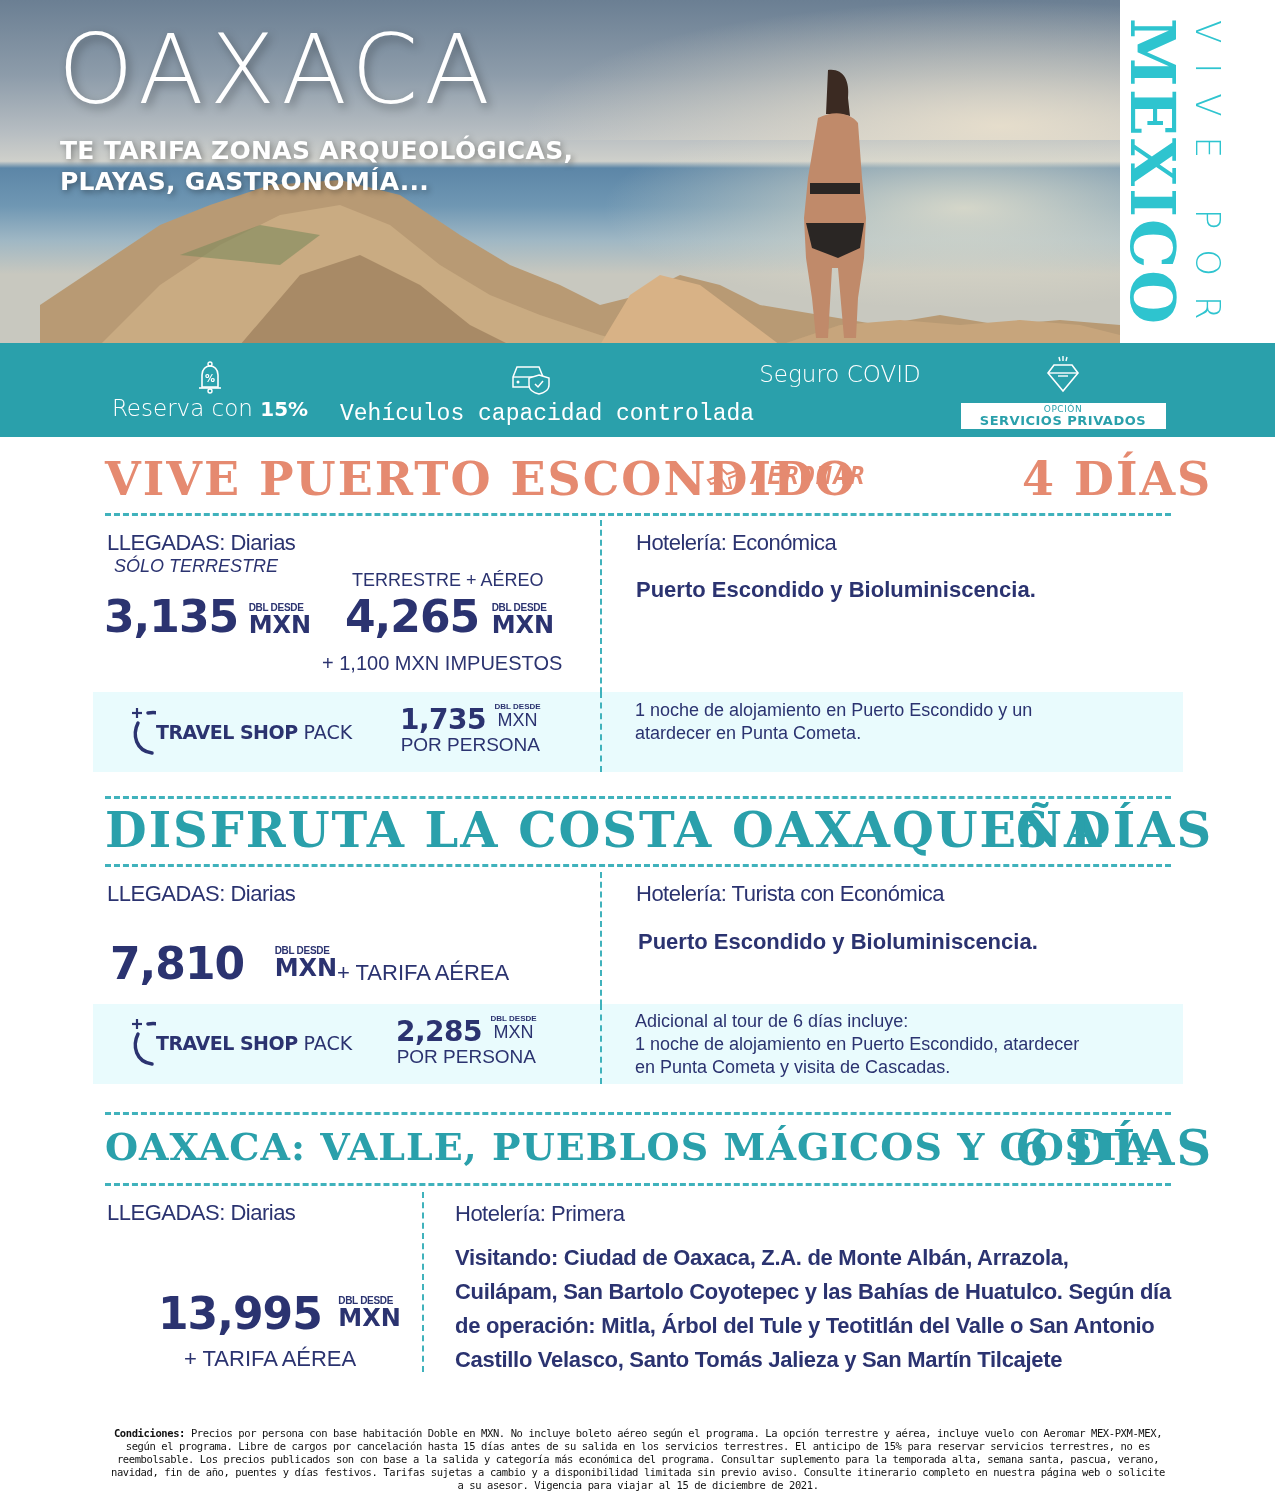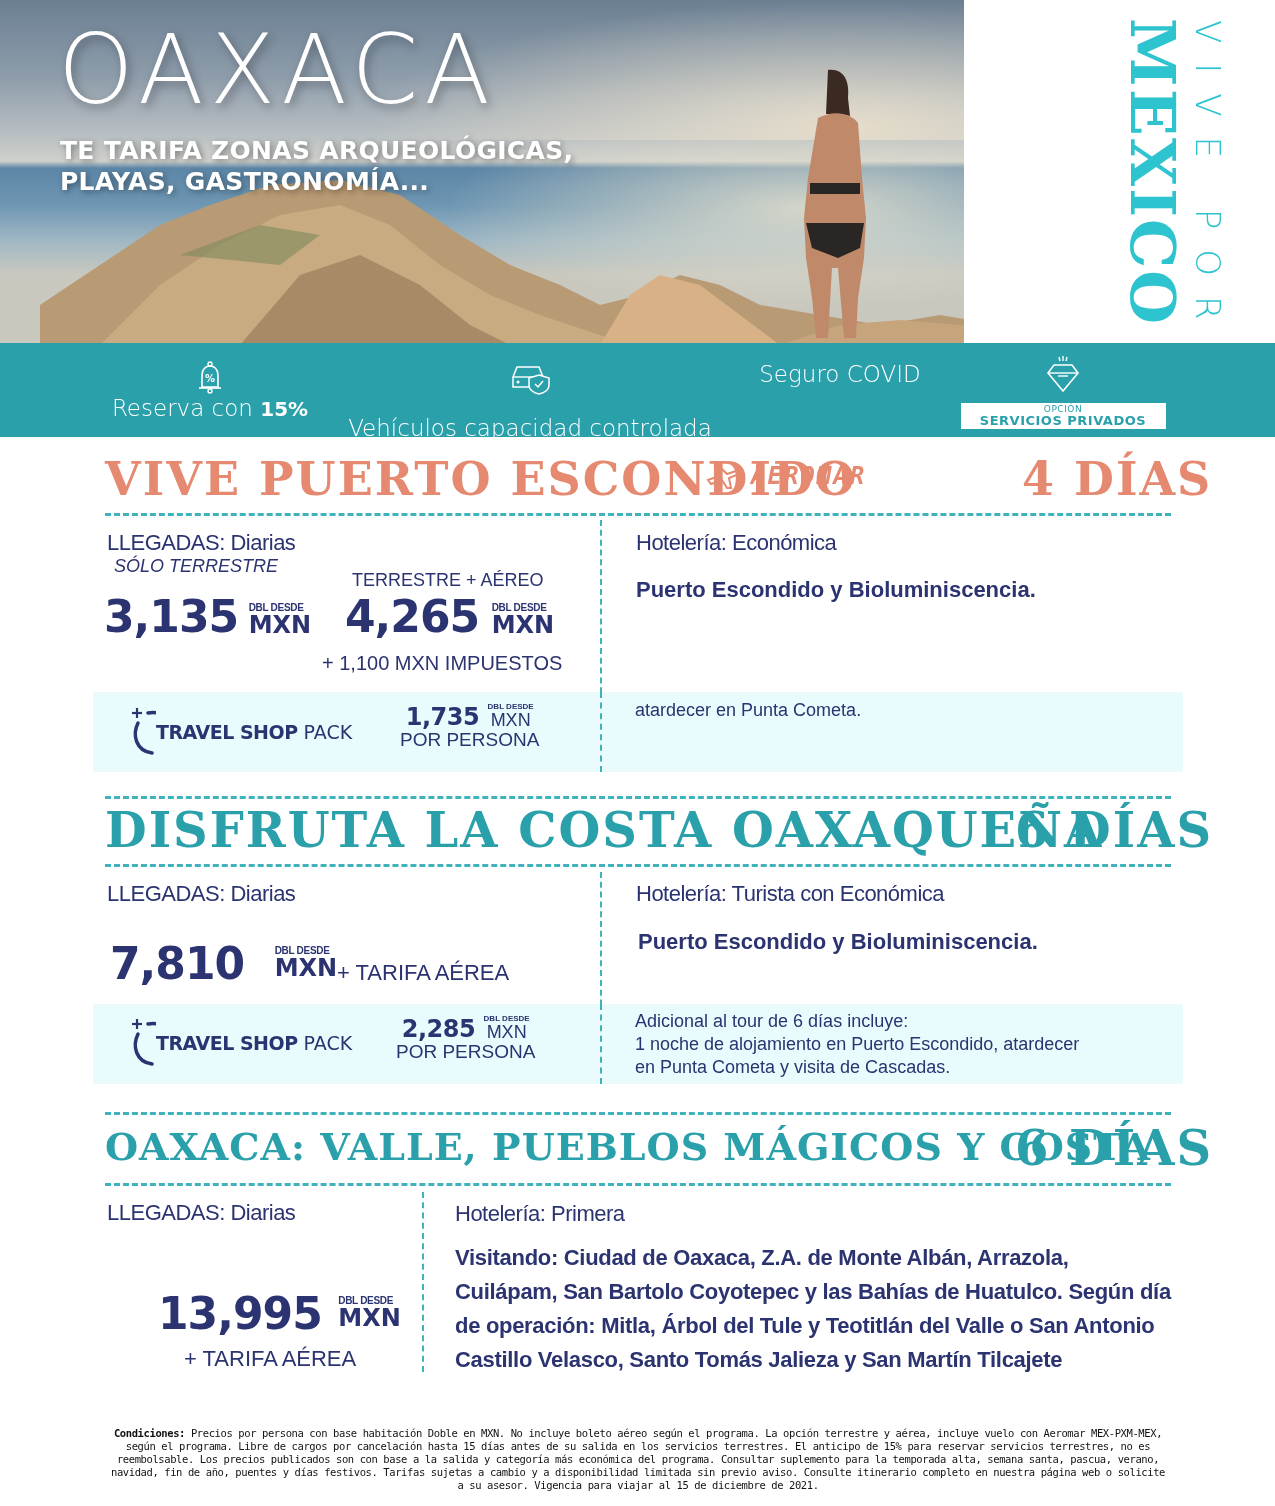--- a/index.html
+++ b/index.html
@@ -1,19 +1,19 @@
 <!DOCTYPE html>
 <html><head>
 <meta charset="utf-8">
 <style>
   * { box-sizing: border-box; margin: 0; padding: 0; }
   body { width: 1275px; height: 1506px; background: #ffffff; font-family: "Liberation Sans", sans-serif; color: #2b3370; position: relative; overflow: hidden; }
 
   
-  .hero { position: absolute; left: 0; top: 0; width: 964px; height: 343px; overflow: hidden;
+  .hero { position: absolute; left: 0; top: 0; width: 1120px; height: 343px; overflow: hidden;
     background: linear-gradient(180deg, #6b7f93 0%, #8d9caa 22%, #b5bcc1 38%, #cfd0cb 47%, #5c86a7 49%, #6f97b3 60%, #9fb7c4 70%, #c8c8bf 80%); }
   .hero .sky-warm { position: absolute; right: 0; top: 0; width: 600px; height: 140px; background: radial-gradient(ellipse at 80% 90%, rgba(235,225,205,0.9), rgba(235,225,205,0) 70%); }
   .hero .sea-glow { position: absolute; right: 0; top: 140px; width: 520px; height: 170px; background: radial-gradient(ellipse at 70% 40%, rgba(230,225,205,0.85), rgba(230,225,205,0) 70%); }
   .hero .rocks { position: absolute; left: 40px; top: 175px; width: 1080px; height: 170px; }
   .hero-title { position: absolute; left: 58px; top: 22px; font-family: "DejaVu Sans", sans-serif; font-size: 96px; font-weight: 300; letter-spacing: 6px; color: #ffffff; text-shadow: 3px 4px 10px rgba(0,0,0,0.35); line-height: 1; }
   .hero-subtitle { position: absolute; left: 60px; top: 135px; font-family: "DejaVu Sans", sans-serif; font-size: 25px; font-weight: bold; color: #ffffff; line-height: 31px; text-shadow: 2px 2px 6px rgba(0,0,0,0.4); letter-spacing: 0.3px; }
 
   .side-brand { position: absolute; left: 1120px; top: 0; width: 155px; height: 343px; background: #ffffff; }
   .side-brand .mexico { position: absolute; left: 2px; top: 18px; writing-mode: vertical-rl; font-family: "DejaVu Serif", serif; font-size: 62px; font-weight: bold; color: #2ec4cf; letter-spacing: 2px; line-height: 60px; }
   .side-brand .vivepor { position: absolute; left: 68px; top: 20px; writing-mode: vertical-rl; font-family: "DejaVu Sans", sans-serif; font-size: 34px; font-weight: 300; color: #2ec4cf; letter-spacing: 20px; line-height: 40px; }
@@ -46,21 +46,21 @@
   .unit .dbl { display: block; font-size: 10px; font-weight: bold; letter-spacing: -0.3px; }
   .unit .mxn { display: block; font-size: 24px; font-family: "DejaVu Sans", sans-serif; font-weight: bold; }
   .note { font-size: 20px; }
   .hotel { font-size: 22px; letter-spacing: -0.5px; }
   .visit { font-size: 22px; font-weight: bold; line-height: 31px; white-space: normal; }
   .pack-band { position: absolute; background: #e9fbfd; }
   .pack-logo { position: absolute; display: flex; align-items: center; }
   .pack-logo .name { font-family: "DejaVu Sans", sans-serif; font-size: 19px; color: #2b3370; }
   .pack-logo .name b { font-weight: bold; letter-spacing: -0.5px; }
   .pack-price { position: absolute; text-align: center; }
-  .pack-price .num { font-family: "DejaVu Sans", sans-serif; font-weight: bold; font-size: 24px; letter-spacing: -0.5px; }
+  .pack-price .num { font-family: "DejaVu Sans", sans-serif; font-weight: bold; font-size: 28px; letter-spacing: -0.5px; }
   .pack-price .u { display: inline-block; vertical-align: top; line-height: 1; text-align: center; }
   .pack-price .u .dbl { display: block; font-size: 8px; font-weight: bold; }
   .pack-price .u .mxn { display: block; font-size: 18px; }
   .pack-price .per { display: block; font-size: 19px; margin-top: -2px; }
   .pack-desc { font-size: 18px; line-height: 23px; white-space: normal; }
 
   .conditions { position: absolute; left: 108px; top: 1427px; width: 1060px; font-size: 10.5px; line-height: 13px; color: #111; text-align: center; font-family: "DejaVu Sans Mono", monospace; letter-spacing: -0.4px; }
   .conditions b { font-weight: bold; }
 </style>
 </head>
@@ -109,21 +109,21 @@
   </div>
 
   <div class="feature" style="left:340px; top:18px; width:380px;">
     <svg width="46" height="34" viewBox="0 0 46 34">
       <path d="M6 16 L10 6 L32 6 L36 16 L36 26 L6 26 Z" fill="none" stroke="#fff" stroke-width="1.5"></path>
       <line x1="6" y1="16" x2="36" y2="16" stroke="#fff" stroke-width="1.4"></line>
       <circle cx="11" cy="21" r="1.5" fill="#fff"></circle>
       <path d="M32 14 L42 17 L42 24 C42 29 37 32 32 33 C27 32 22 29 22 24 L22 17 Z" fill="#2aa0ab" stroke="#fff" stroke-width="1.5"></path>
       <path d="M28 23 L31 26 L36 20" fill="none" stroke="#fff" stroke-width="1.5"></path>
     </svg>
-    <div class="label" style="margin-top:20px;">Vehículos capacidad controlada</div>
+    <div class="label" style="margin-top:6px;font-family:Liberation Mono, monospace;">Vehículos capacidad controlada</div>
   </div>
 
   <div class="feature" style="left:740px; top:18px; width:200px;">
     <div class="label" style="margin-top:0px;">Seguro COVID</div>
   </div>
 
   <div class="feature" style="left:958px; top:12px; width:210px;">
     <svg width="34" height="38" viewBox="0 0 34 38">
       <line x1="13" y1="2" x2="14" y2="6" stroke="#fff" stroke-width="1.4"></line>
       <line x1="17" y1="1" x2="17" y2="6" stroke="#fff" stroke-width="1.4"></line>
@@ -181,20 +181,21 @@
     <line x1="7" y1="3" x2="7" y2="13" stroke="#2b3370" stroke-width="2.2"></line>
   </svg>
   <span class="name"><b>TRAVEL SHOP</b><span> PACK</span></span>
 </div>
 <div class="pack-price" style="left:400px; top:703px;">
   <span class="num">1,735</span>
   <span class="u" style="margin-left:4px;"><span class="dbl">DBL DESDE</span><span class="mxn">MXN</span></span>
   <span class="per">POR PERSONA</span>
 </div>
 <div class="txt pack-desc" style="left:635px; top:699px; width:540px;">
+  <div>1 noche de alojamiento en Puerto Escondido y un</div>
   <div>atardecer en Punta Cometa.</div>
 </div>
 
 <div class="dash-h" style="left:105px; top:796px; width:1066px;"></div>
 <div class="sec-title" style="left:105px; top:802px; font-size:48px; color:#2aa0ab;">DISFRUTA LA COSTA OAXAQUEÑA</div>
 <div class="sec-days" style="left:1015px; top:802px; font-size:48px; color:#2aa0ab;">6 DÍAS</div>
 <div class="dash-h" style="left:105px; top:864px; width:1066px;"></div>
 
 <div class="dash-v" style="left:600px; top:872px; height:212px;"></div>
 

